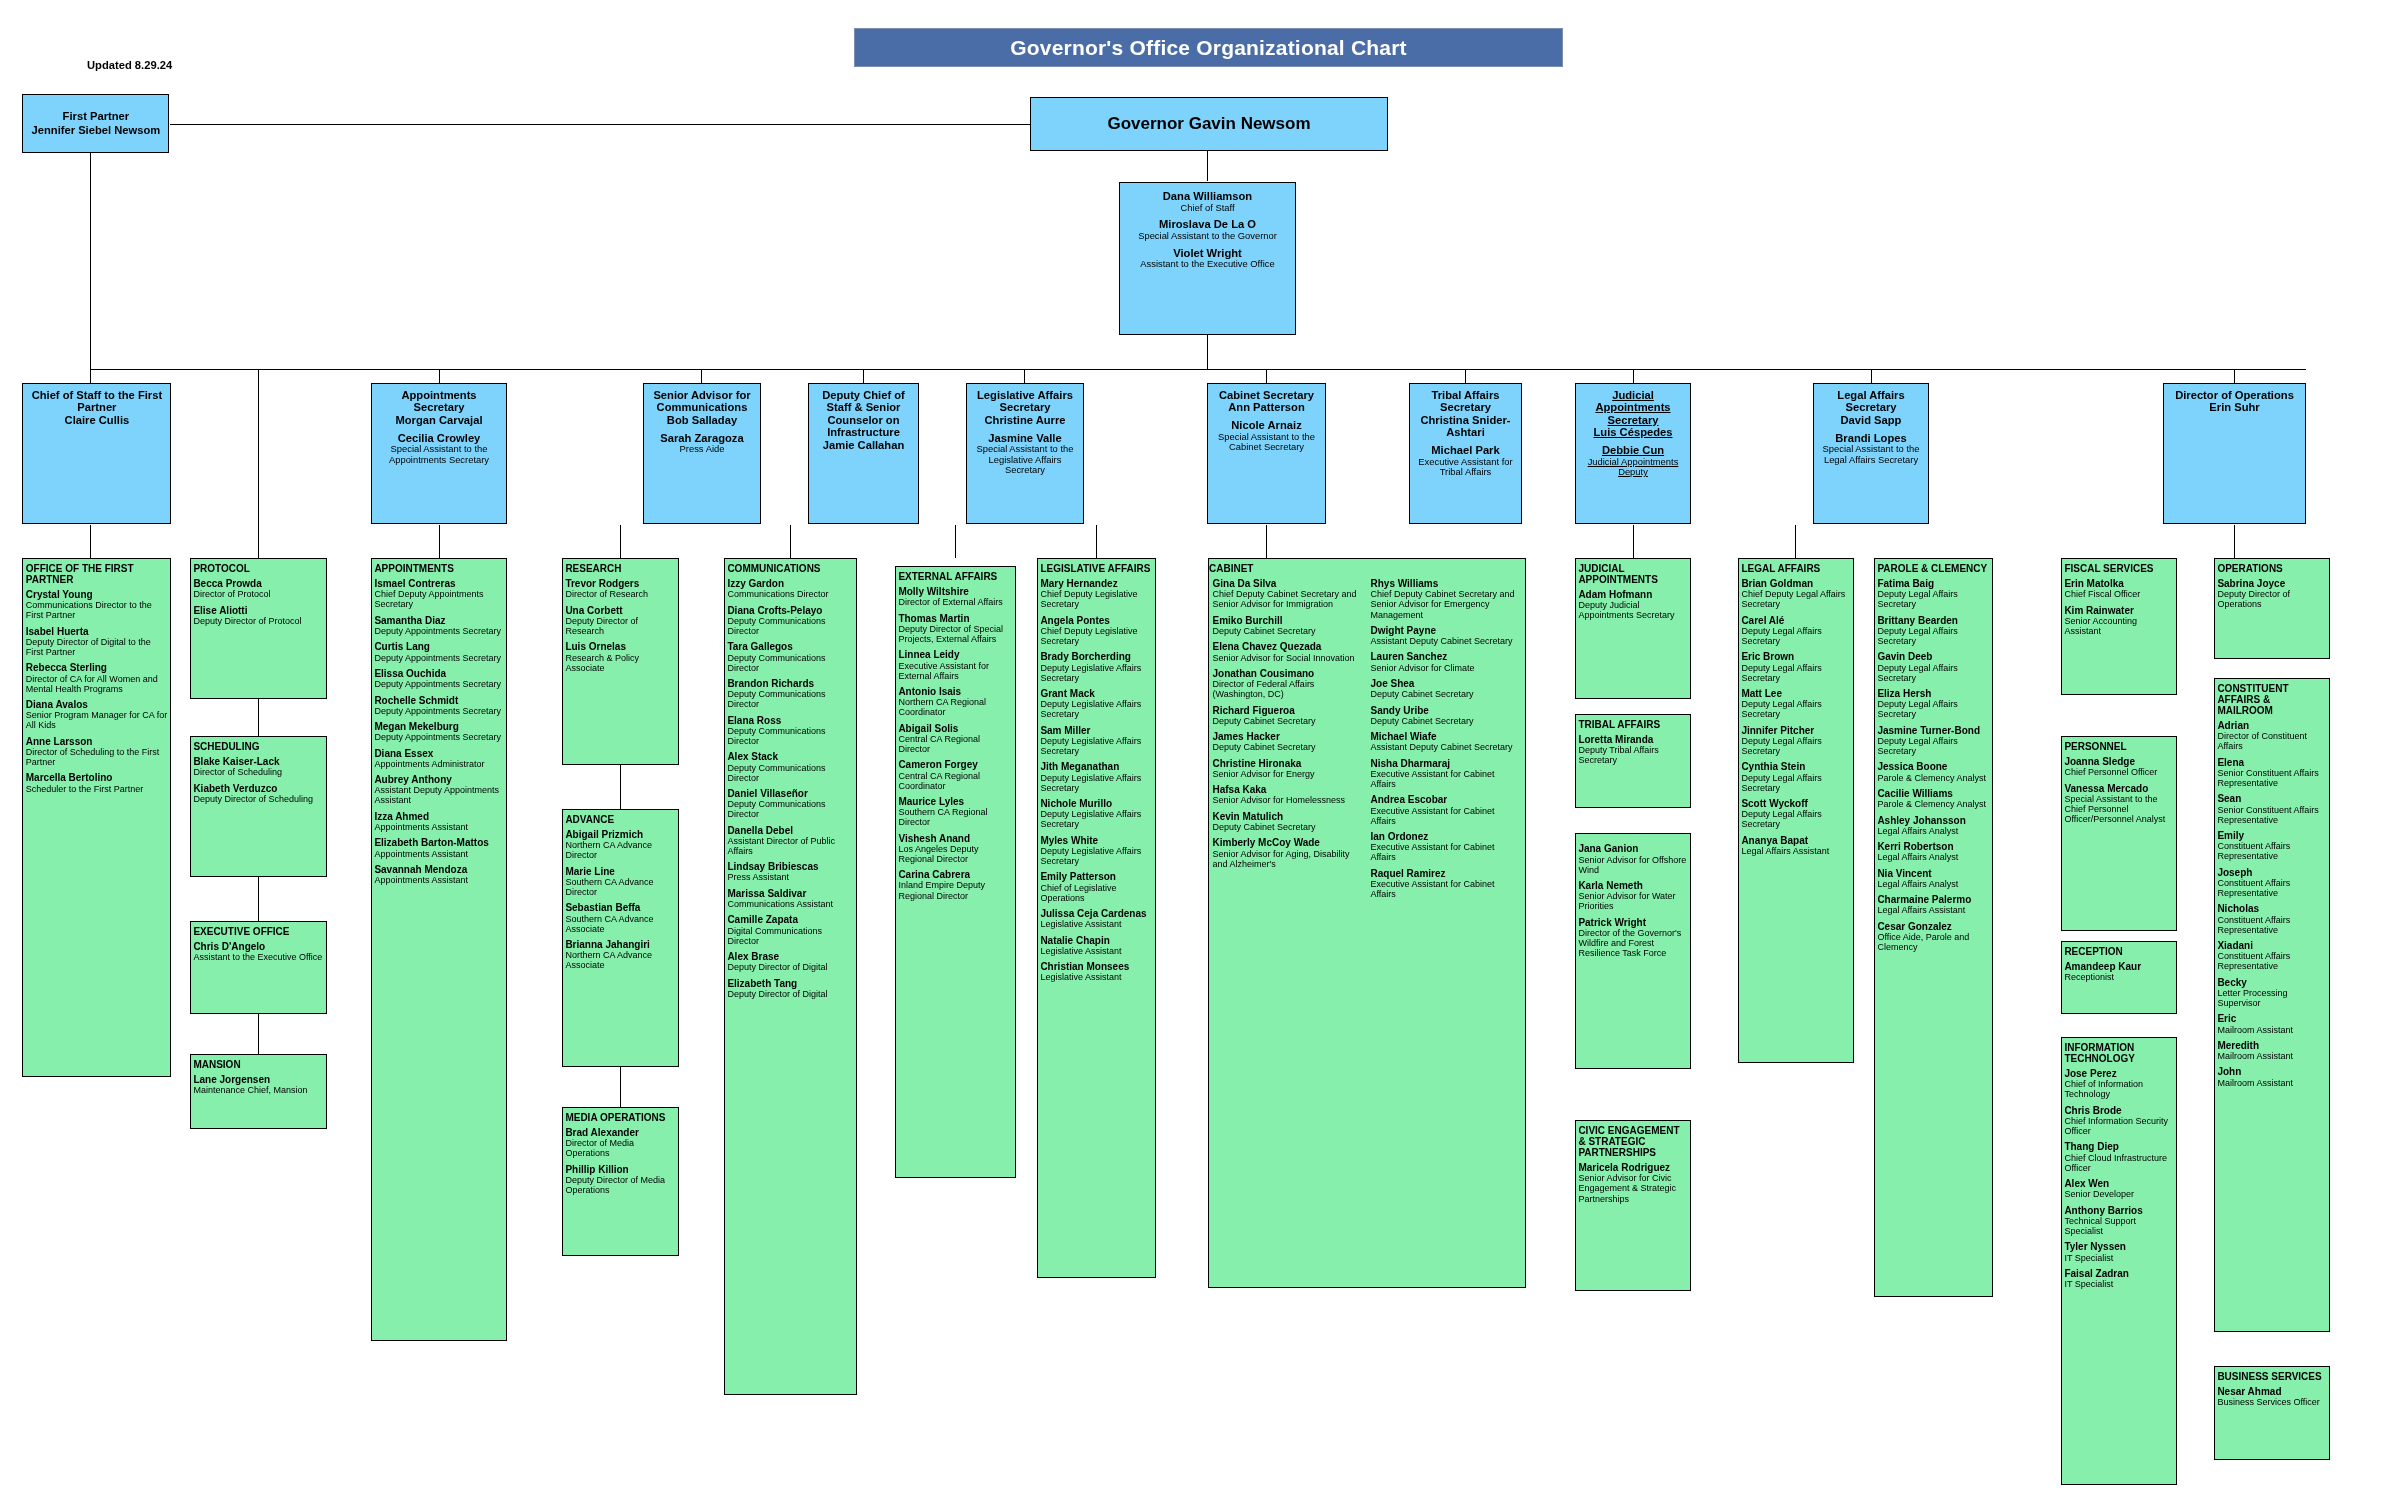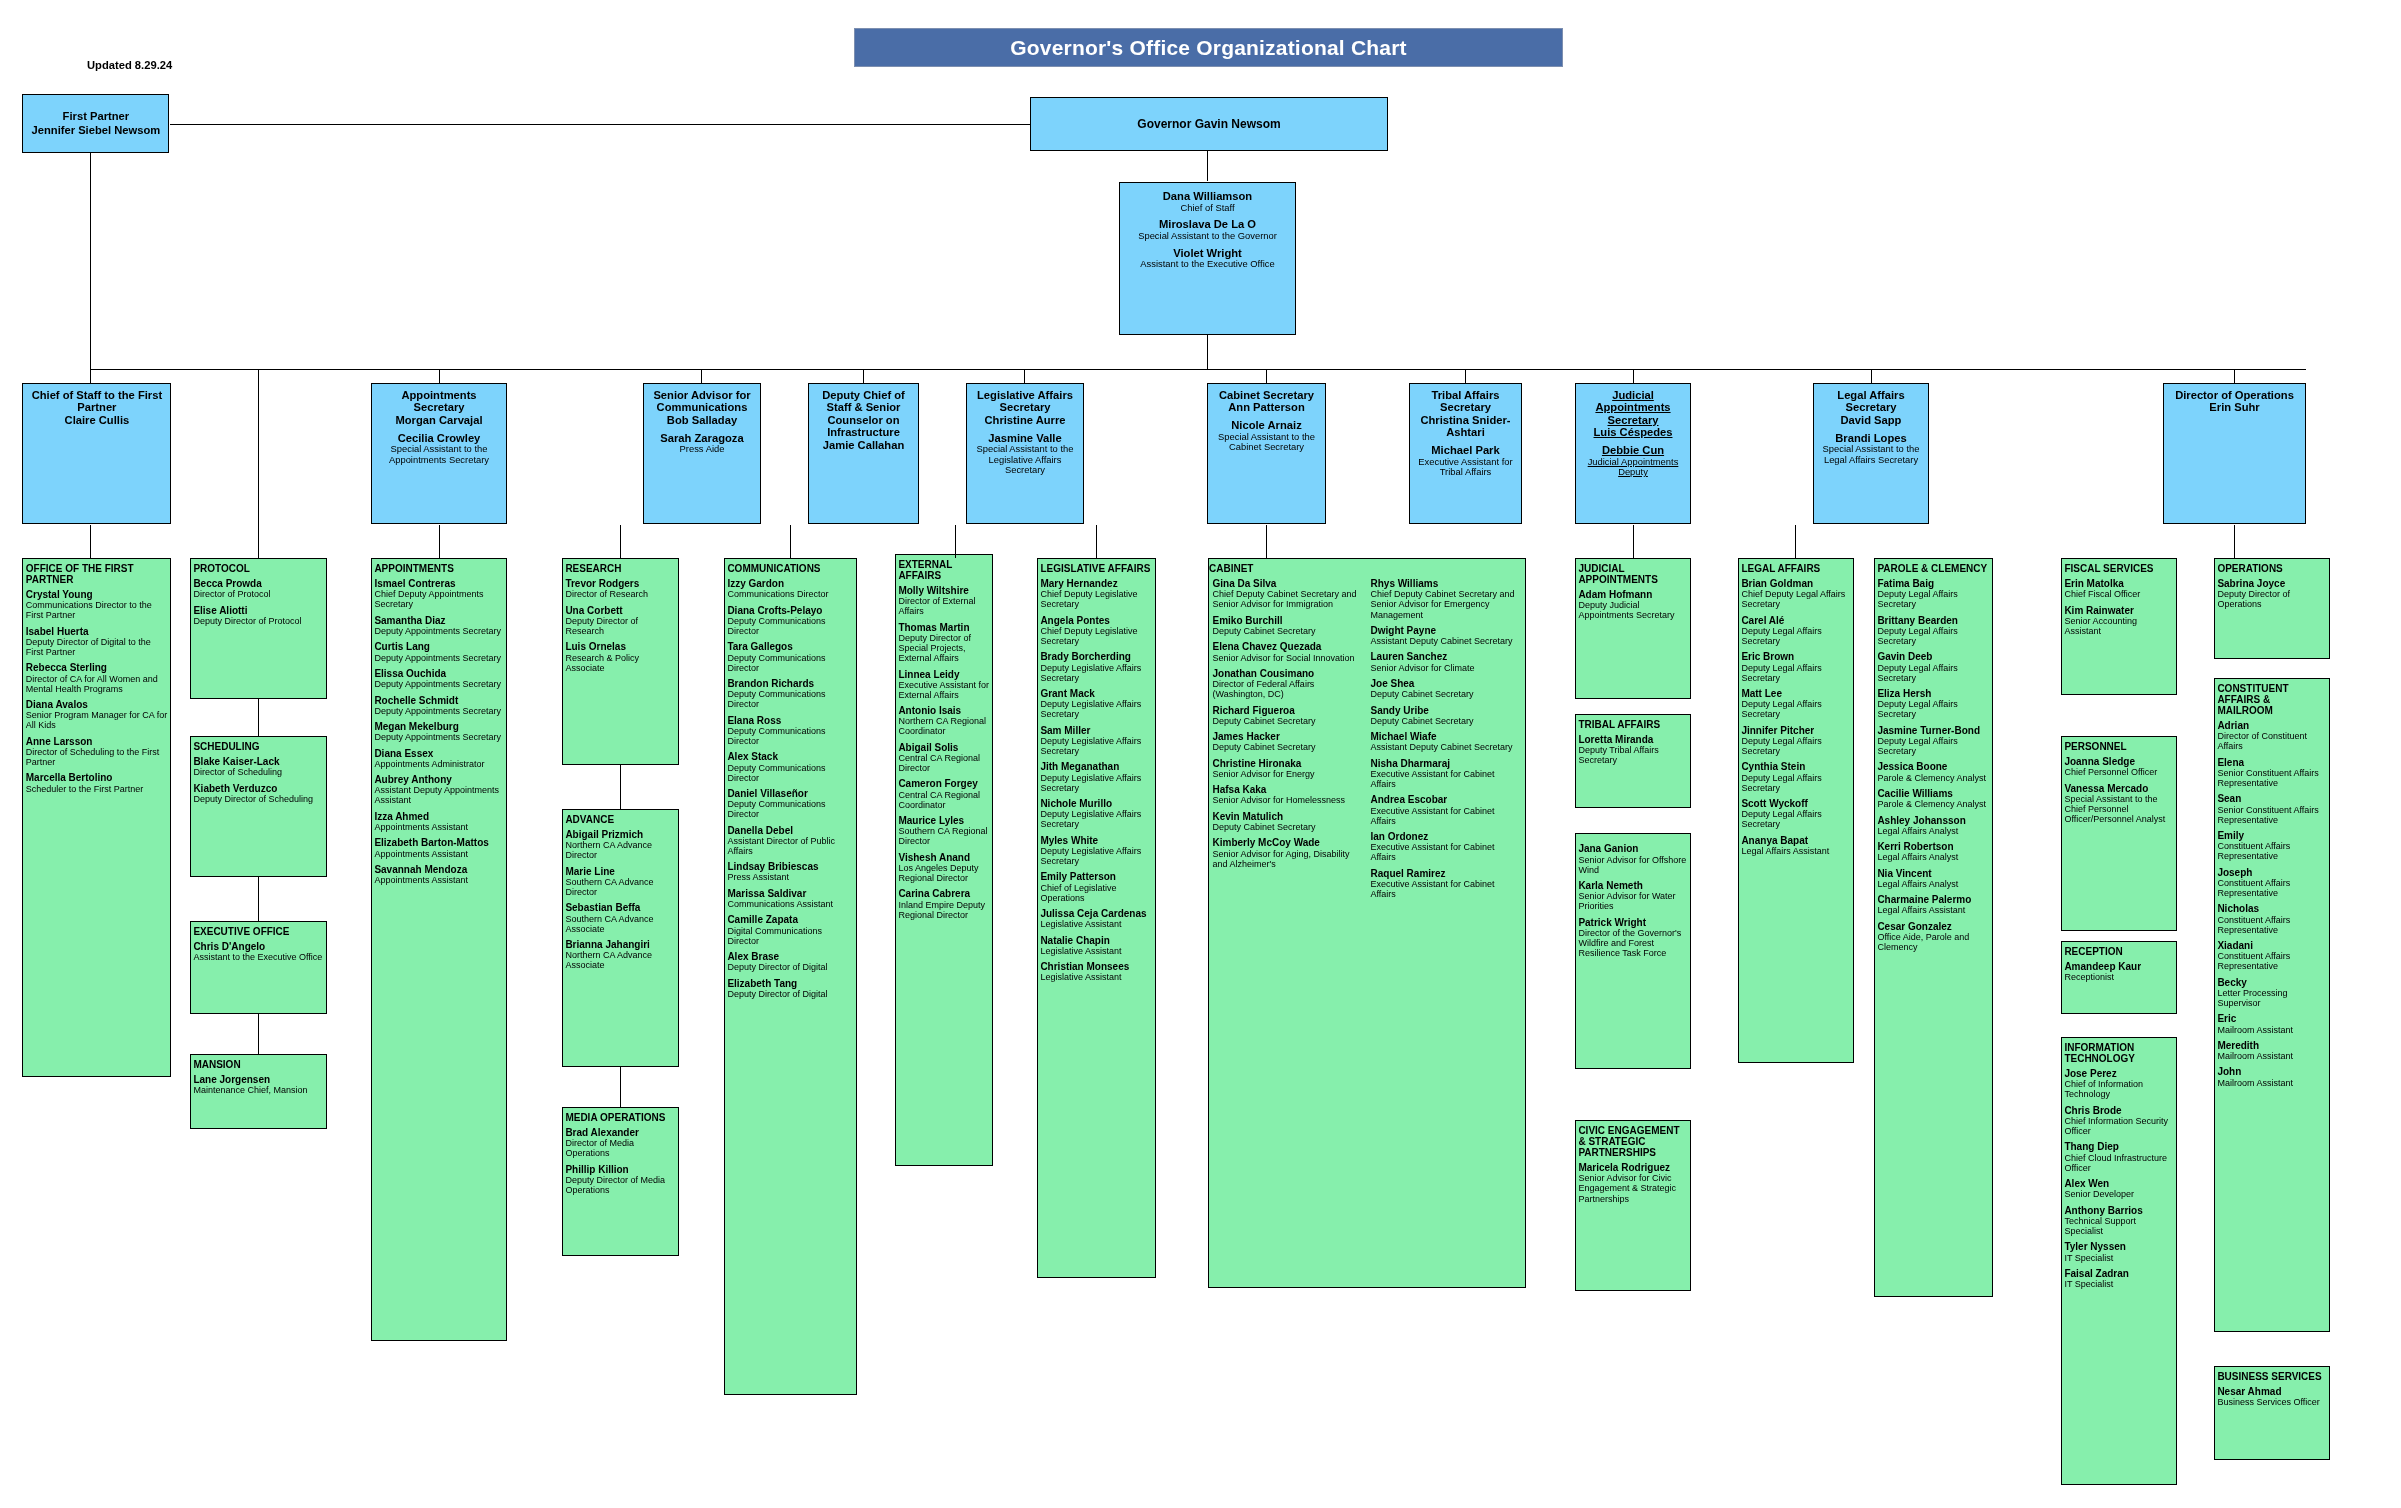--- a/index.html
+++ b/index.html
@@ -15,21 +15,21 @@
   .ttl{font-weight:normal;}
   .person{margin-bottom:5.3px;line-height:1.12;}
   .person:last-child{margin-bottom:0;}
   .unit{position:absolute;border:1.2px solid #000;background:#86efac;box-sizing:border-box;text-align:left;padding:3.5px 2.4px 4.7px 2.4px;}
   .unit .uh{font-weight:bold;font-size:10px;line-height:1.1;margin-bottom:4.7px;}
   .unit .person .nm{font-size:10px;}
   .unit .person .ttl{font-size:9px;}
   .topbox{padding:4.7px 3.5px;}
   .topbox .nm{font-size:11.2px;}
   .topbox .ttl{font-size:9.4px;}
-  .govbox{display:flex;align-items:center;justify-content:center;font-weight:bold;font-size:12px;}
+  .govbox{display:flex;align-items:center;justify-content:center;font-weight:bold;font-size:17px;}
   .fpbox{display:flex;align-items:center;justify-content:center;font-weight:bold;font-size:11.2px;line-height:1.2;}
 </style>
 </head>
 <body>
 
 <div id="page">
 
   <div class="updated" style="left:87px;top:59px;">Updated 8.29.24</div>
 
   <div class="title-bar" style="left:854px;top:28px;width:707px;height:37px;">Governor's Office Organizational Chart</div>
@@ -398,21 +398,21 @@
         <div class="nm">Alex Brase</div>
         <div class="ttl">Deputy Director of Digital</div>
       </div>
     <div class="person">
         <div class="nm">Elizabeth Tang</div>
         <div class="ttl">Deputy Director of Digital</div>
       </div>
   </div>
   <div class="line v" style="left:790px;top:525px;width:1.2px;height:33px;"></div>
 
-  <div class="unit" style="left:895px;top:554px;width:98px;height:612px;">
+  <div class="unit" style="left:895px;top:566px;width:121px;height:612px;">
     <div class="uh">EXTERNAL AFFAIRS</div>
     <div class="person">
         <div class="nm">Molly Wiltshire</div>
         <div class="ttl">Director of External Affairs</div>
       </div>
     <div class="person">
         <div class="nm">Thomas Martin</div>
         <div class="ttl">Deputy Director of Special Projects, External Affairs</div>
       </div>
     <div class="person">

